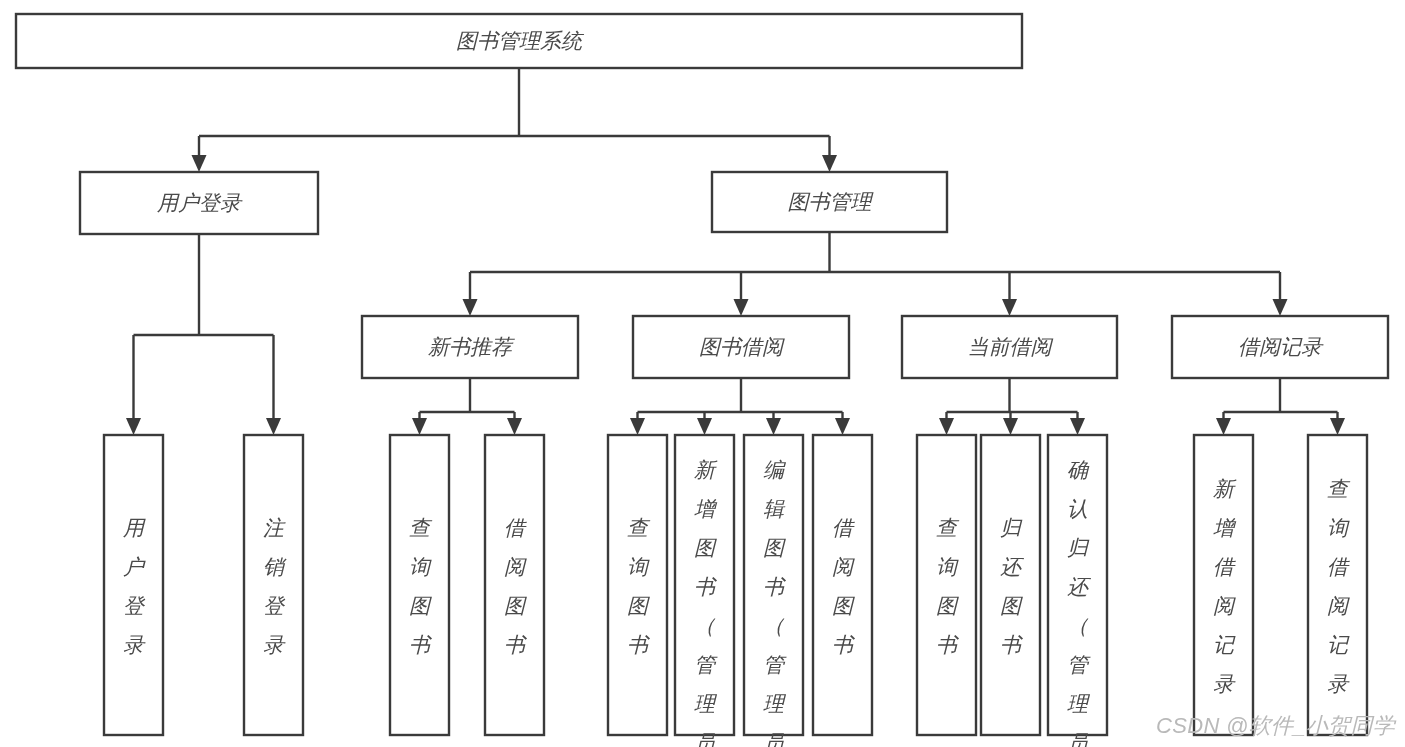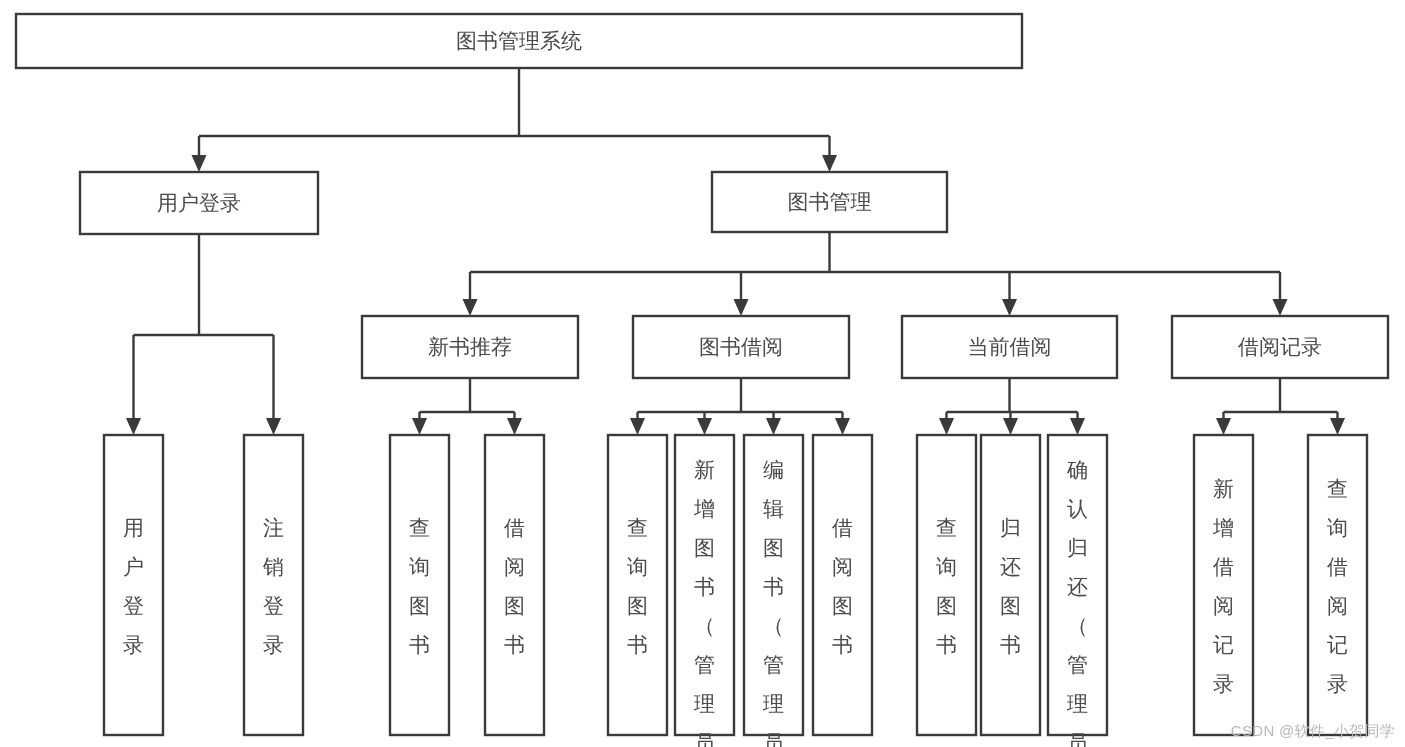--- a/index.html
+++ b/index.html
@@ -10,20 +10,21 @@
   }
   body {
     font-family: "Liberation Sans", "DejaVu Sans", sans-serif;
   }
   #diagram-root {
     position: relative;
     width: 1405px;
     height: 747px;
     background: #ffffff;
     overflow: hidden;
+    font-style: italic;
   }
   svg.diagram-canvas {
     position: absolute;
     top: 0;
     left: 0;
     width: 1405px;
     height: 747px;
     display: block;
   }
   .node-box {
@@ -52,21 +53,21 @@
     fill: #4a4a4a;
     font-family: "Liberation Sans", "DejaVu Sans", sans-serif;
     font-size: 21px;
     text-anchor: middle;
   }
   .watermark {
     position: absolute;
     right: 10px;
     bottom: 6px;
     font-family: "Liberation Sans", "DejaVu Sans", sans-serif;
-    font-size: 15px;
+    font-size: 22px;
     color: #b9b9b9;
     white-space: nowrap;
     pointer-events: none;
     letter-spacing: 0.3px;
   }
 </style>
 </head>
 <body>
 
 <div id="diagram-root">

